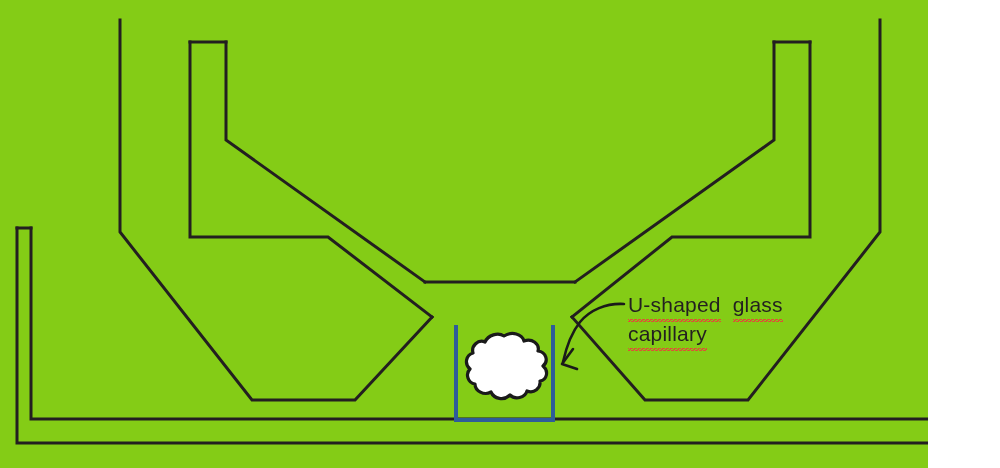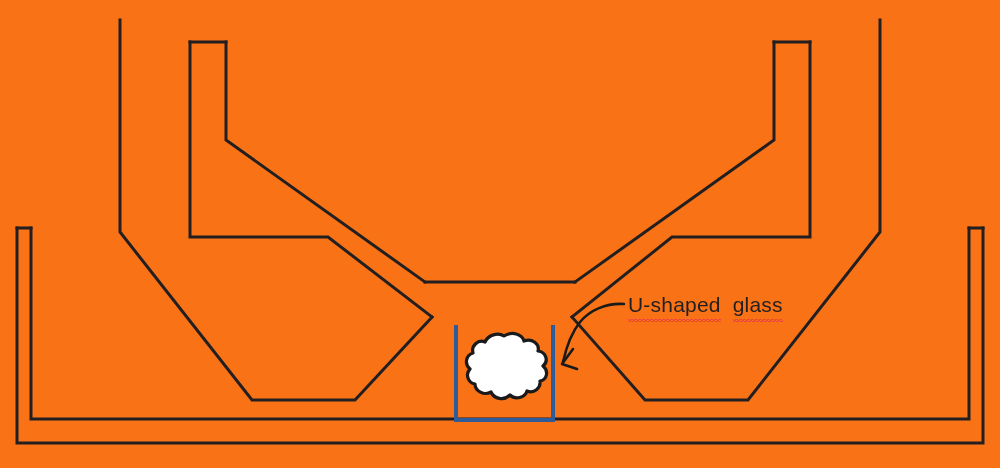--- a/index.html
+++ b/index.html
@@ -6,23 +6,23 @@
   html, body {
     margin: 0;
     padding: 0;
     background: #ffffff;
   }
   body {
     font-family: "Liberation Sans", sans-serif;
   }
   #diagram-root {
     position: relative;
-    width: 1000px;
+    width: 928px;
     height: 468px;
-    background: #f97316;
+    background: #84cc16;
     overflow: hidden;
   }
   #diagram-svg {
     position: absolute;
     top: 0;
     left: 0;
     width: 1000px;
     height: 468px;
     display: block;
   }
@@ -164,15 +164,18 @@
                C 572,332 567,344 563,362"></path>
       <path class="arrow-head" d="M 573,349 L 562,364 L 577,369"></path>
     </g>
 
   </svg>
 
   <div class="callout-text" id="callout-label">
     <span class="callout-line">
       <span class="spell-underline">U-shaped</span>&nbsp;&nbsp;<span class="spell-underline">glass</span>
     </span>
+    <span class="callout-line">
+      <span class="spell-underline">capillary</span>
+    </span>
   </div>
 
 </div>
 
 </body></html>

